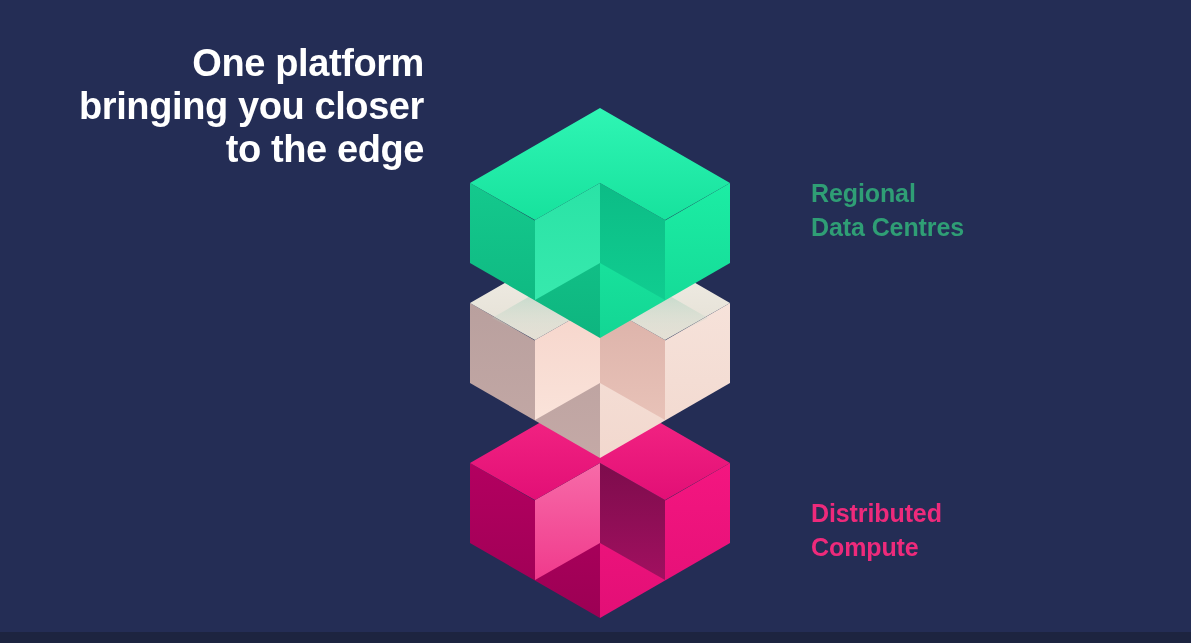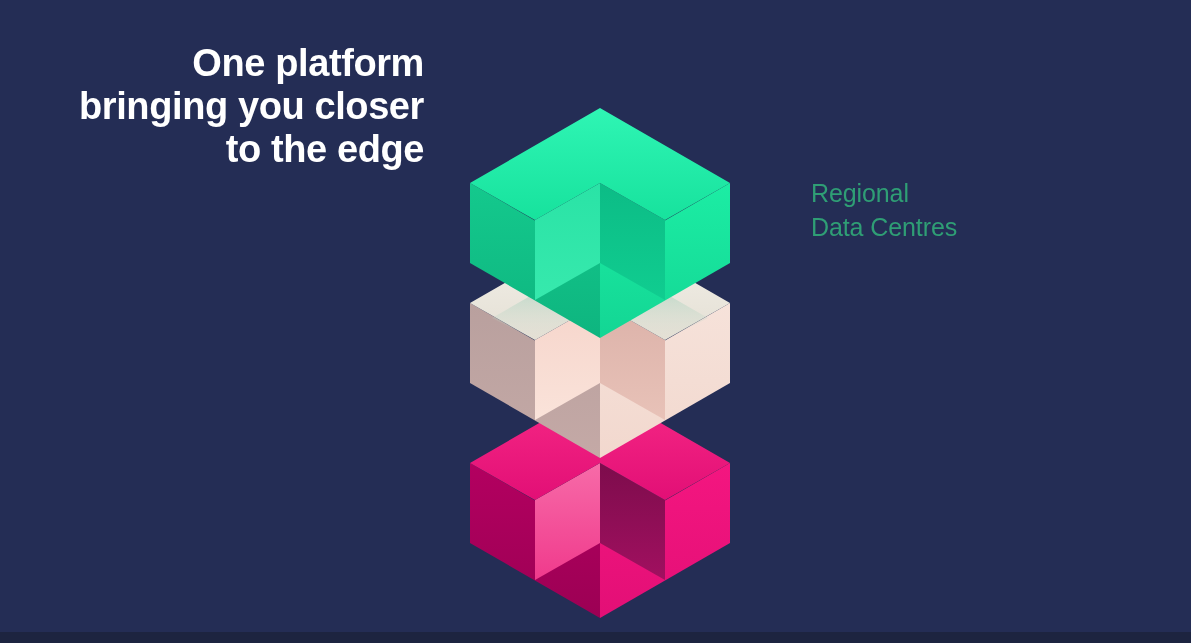--- a/index.html
+++ b/index.html
@@ -47,21 +47,21 @@
   }
   #stack svg {
     display: block;
     width: 290px;
     height: 530px;
   }
   .label {
     position: absolute;
     left: 811px;
     font-size: 25px;
-    font-weight: normal;
+    font-weight: bold;
     line-height: 34px;
     letter-spacing: -0.1px;
     white-space: pre-line;
   }
   #label-top    { top: 176px; color: #2f9e75; }
   #label-middle { top: 336px; color: #ffffff; }
   #label-bottom { top: 496px; color: #ee2a7b; }
 </style>
 </head>
 <body>
@@ -178,16 +178,18 @@
         <path d="M210,132 L210,212 L145,175 L145,95 Z" fill="url(#g-inR)"></path>
         <path d="M145,20 L275,95 L210,132 L145,95 L80,132 L15,95 Z" fill="url(#g-top)"></path>
       </g>
     </svg>
   </div>
 
   <div class="label" id="label-top">Regional
 Data Centres</div>
 
 
+  <div class="label" id="label-bottom">Distributed
+Compute</div>
 
   <div id="bottom-band"></div>
 
 </div>
 
 </body></html>

